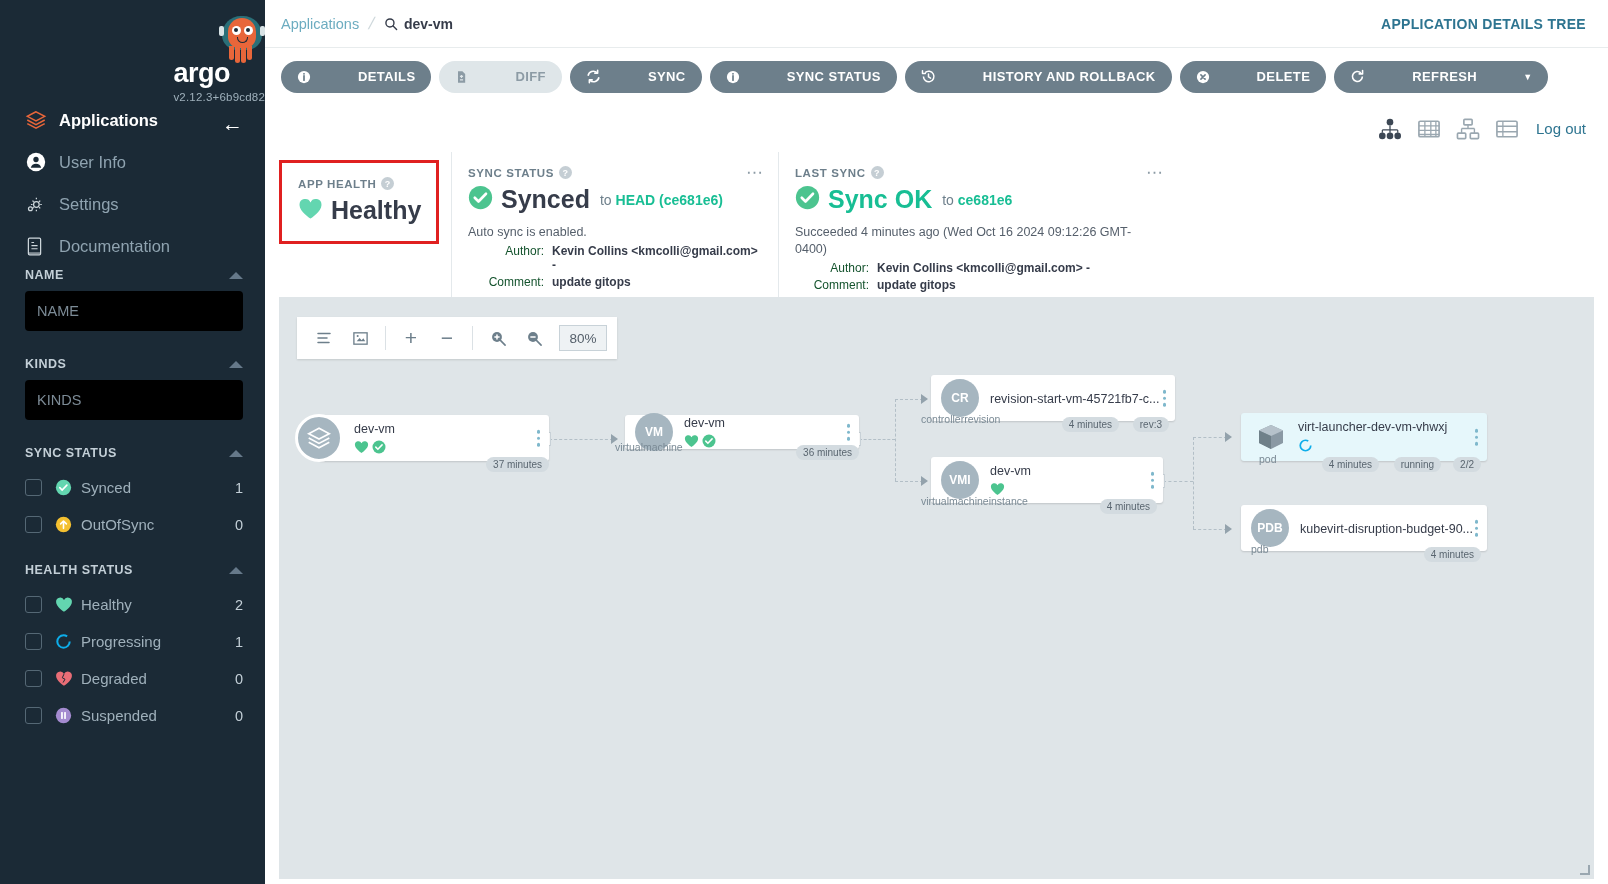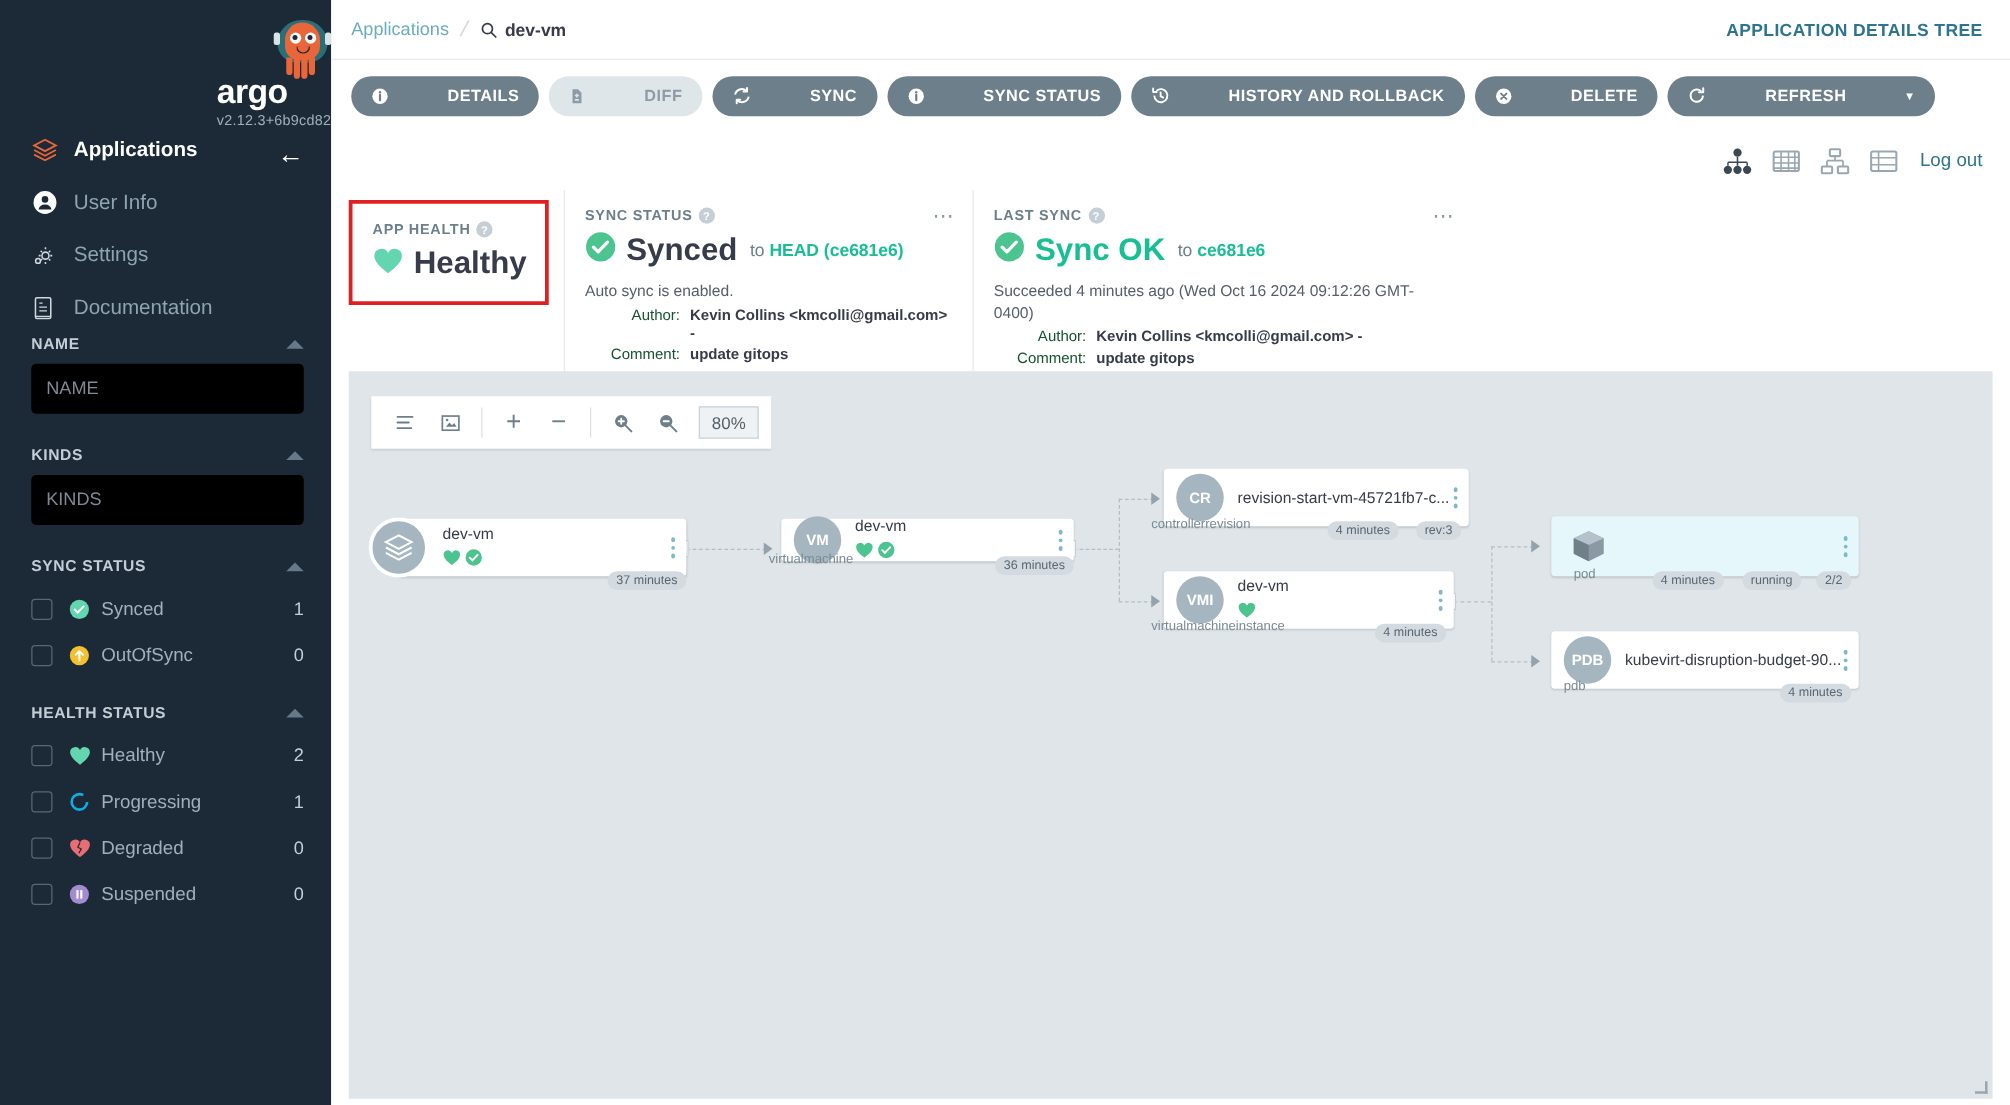--- a/index.html
+++ b/index.html
@@ -719,20 +719,30 @@
       </div>
 
       <div class="node prog" style="left:962px; top:116px; width:246px; height:48px;">
         <span style="margin-left:14px;display:flex;">
           <svg width="32" height="32" viewBox="0 0 32 32" fill="none">
             <path d="M16 4 28 9.5V22L16 28 4 22V9.5z" fill="#8a99a4"></path>
             <path d="M16 4 28 9.5 16 15 4 9.5z" fill="#b6c2cb"></path>
             <path d="M16 15v13L4 22V9.5z" fill="#6f8089"></path>
             </svg>
         </span>
+        <span class="n-body">
+          <span class="n-title">virt-launcher-dev-vm-vhwxj</span>
+          <span class="n-badges">
+            <span>
+              <svg width="15" height="15" viewBox="0 0 20 20">
+                <circle cx="10" cy="10" r="7" fill="none" stroke="#0dadea" stroke-width="2.3" stroke-dasharray="36 10"></circle>
+                </svg>
+            </span>
+          </span>
+        </span>
         <span class="menu-dots">
             <i></i>
             <i></i>
             <i></i>
           </span>
         <span class="kind" style="left:18px;">pod</span>
         <span class="tag" style="right:108px; bottom:-11px;">4 minutes</span>
         <span class="tag" style="right:46px; bottom:-11px;">running</span>
         <span class="tag" style="right:6px; bottom:-11px;">2/2</span>
       </div>

